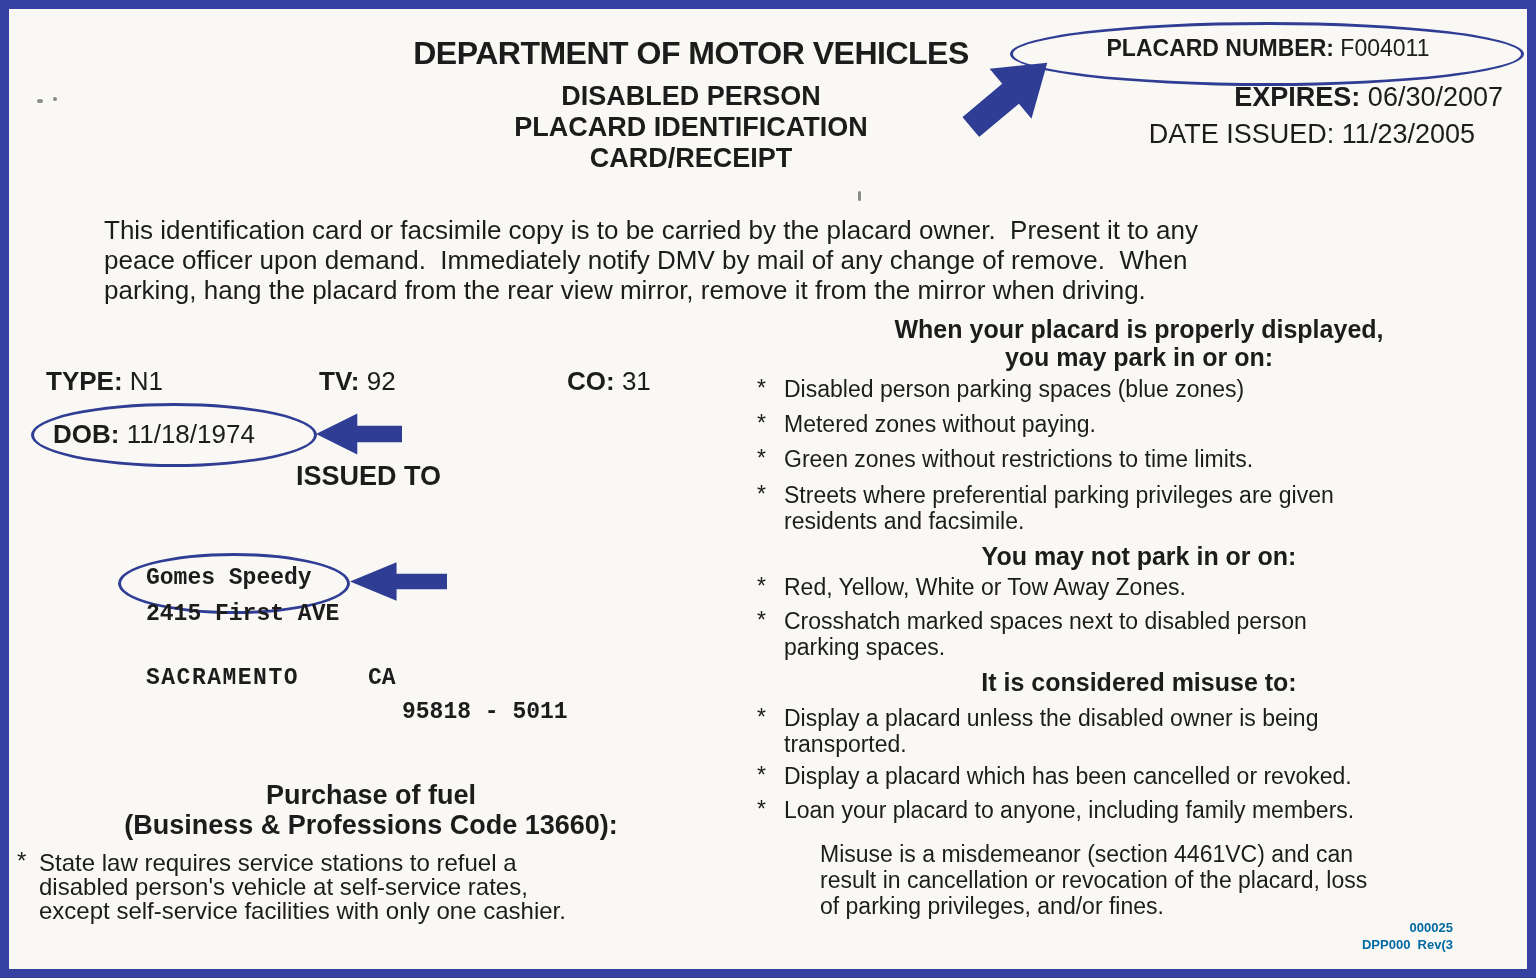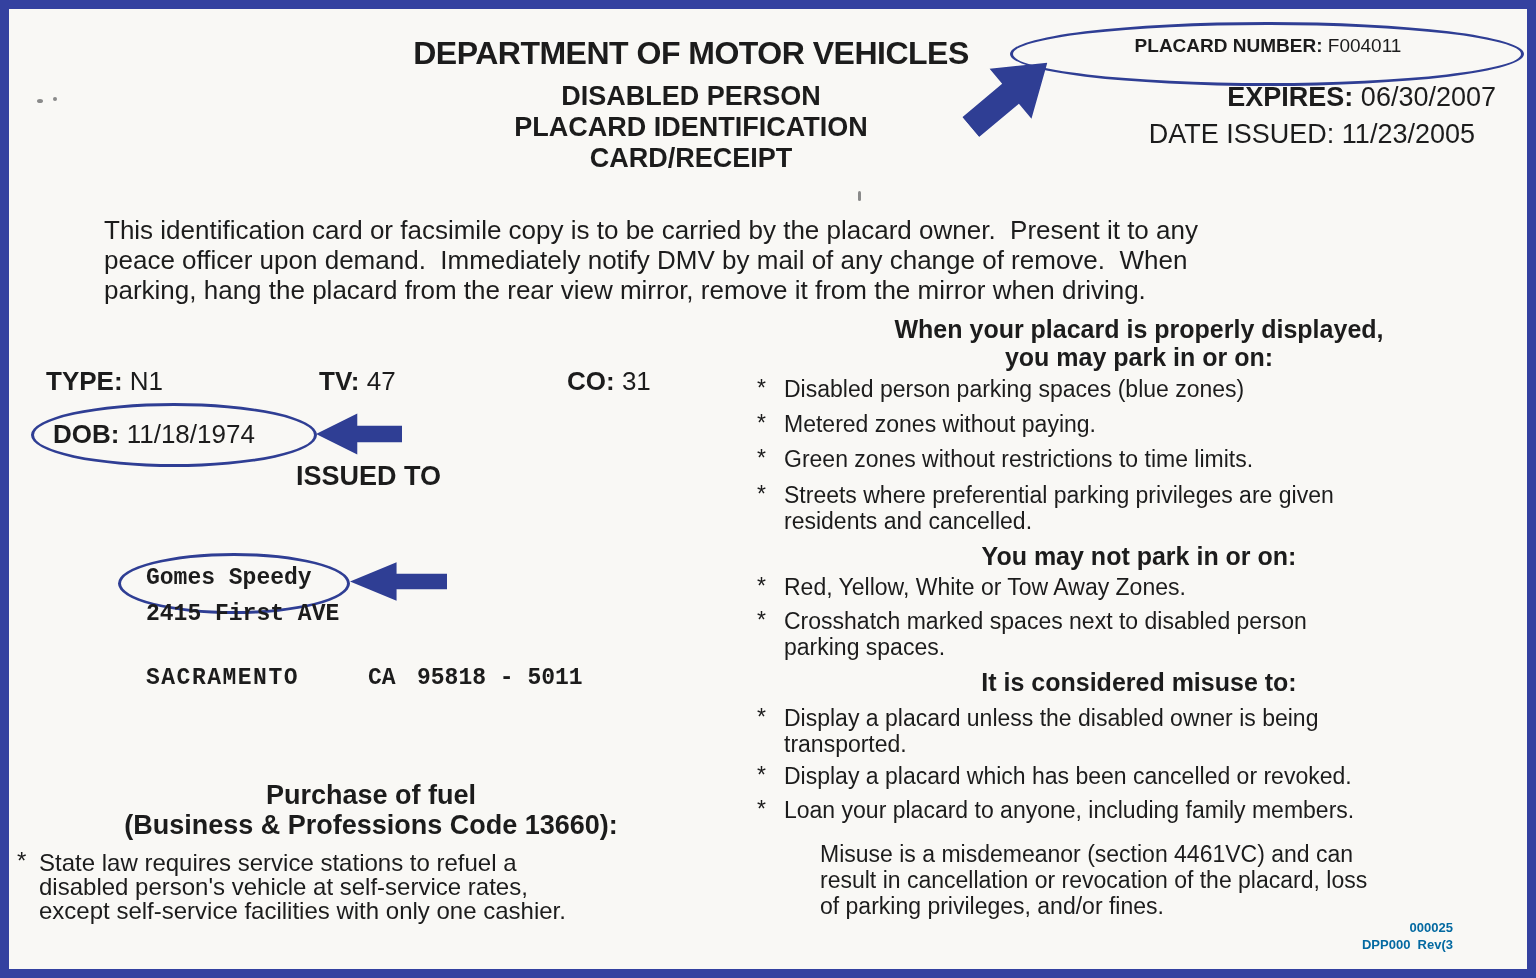--- a/index.html
+++ b/index.html
@@ -16,22 +16,22 @@
   }
   .abs{position:absolute;}
   .b{font-weight:700;}
   .line{white-space:pre;}
   .mono{font-family:"Liberation Mono", monospace; font-weight:700;}
   
   .agency{left:0; top:26px; width:1364px; text-align:center; font-size:32px; font-weight:700; letter-spacing:-0.5px;}
   .subtitle{left:0; top:72px; width:1364px; text-align:center; font-size:27px; font-weight:700; line-height:31px;}
   
   .ellipse{position:absolute; border:3px solid var(--accent); border-radius:50%; background:transparent;}
-  .placard-row{left:1003px; top:26px; width:512px; text-align:center; font-size:19px; white-space:pre;}
-  .expires-row{top:73px; right:31px; font-size:27px; white-space:pre;}
+  .placard-row{left:1003px; top:26px; width:512px; text-align:center; font-size:23px; white-space:pre;}
+  .expires-row{top:73px; right:24px; font-size:27px; white-space:pre;}
   .dateissued-row{top:110px; right:52px; font-size:27px; white-space:pre;}
   
   .arrow{position:absolute;}
   .arrow svg{display:block; width:100%; height:100%;}
   .arrow polygon{fill:var(--accent);}
   
   .intro{left:95px; top:206px; font-size:26px; line-height:30px;}
   
   .fieldrow{top:357px; font-size:26px; white-space:pre;}
   .dob{left:44px; top:410px; font-size:26px; white-space:pre;}
@@ -78,21 +78,21 @@
       </svg>
   </div>
 
   <div class="abs intro">
     <div class="line">This identification card or facsimile copy is to be carried by the placard owner.  Present it to any</div>
     <div class="line">peace officer upon demand.  Immediately notify DMV by mail of any change of remove.  When</div>
     <div class="line">parking, hang the placard from the rear view mirror, remove it from the mirror when driving.</div>
   </div>
 
   <div class="abs fieldrow" style="left:37px;"><span class="b">TYPE:</span><span> </span><span>N1</span></div>
-  <div class="abs fieldrow" style="left:310px;"><span class="b">TV:</span><span> </span><span>47</span></div>
+  <div class="abs fieldrow" style="left:310px;"><span class="b">TV:</span><span> </span><span>92</span></div>
   <div class="abs fieldrow" style="left:558px;"><span class="b">CO:</span><span> </span><span>31</span></div>
 
   <div class="ellipse" style="left:22px; top:394px; width:280px; height:58px;"></div>
   <div class="abs dob"><span class="b">DOB:</span><span> </span><span>11/18/1974</span></div>
   <div class="arrow" style="left:307px; top:401px; width:86px; height:48px; transform:scaleX(-1);">
     <svg viewBox="0 0 100 70" preserveAspectRatio="none">
         <polygon points="0,23 52,23 52,5 100,35 52,65 52,47 0,47"></polygon>
       </svg>
   </div>
 
@@ -102,21 +102,21 @@
   <div class="abs holder-name mono">Gomes Speedy</div>
   <div class="arrow" style="left:341px; top:550px; width:97px; height:45px; transform:scaleX(-1);">
     <svg viewBox="0 0 100 70" preserveAspectRatio="none">
         <polygon points="0,23 52,23 52,5 100,35 52,65 52,47 0,47"></polygon>
       </svg>
   </div>
   <div class="abs holder-street mono">2415 First AVE</div>
   <div class="abs holder-city">
     <span class="mono" style="left:0; letter-spacing:1.5px;">SACRAMENTO</span>
     <span class="mono" style="left:222px;">CA</span>
-    <span class="mono" style="left:271px;">95818 - 5011</span>
+    <span class="mono" style="left:256px;margin-top:34px;">95818 - 5011</span>
   </div>
 
   <div class="abs fuel-h1">Purchase of fuel</div>
   <div class="abs fuel-h2">(Business &amp; Professions Code 13660):</div>
   <div class="abs fuel-ast">*</div>
   <div class="abs fuel-text">
     <div class="line">State law requires service stations to refuel a</div>
     <div class="line">disabled person's vehicle at self-service rates,</div>
     <div class="line">except self-service facilities with only one cashier.</div>
   </div>
@@ -139,21 +139,21 @@
   <div class="bullet" style="top:437px;">
       <span class="ast">*</span>
       <div class="btext">
         <div class="line">Green zones without restrictions to time limits.</div>
       </div>
     </div>
   <div class="bullet" style="top:473px;">
       <span class="ast">*</span>
       <div class="btext">
         <div class="line">Streets where preferential parking privileges are given</div>
-        <div class="line">residents and cancelled.</div>
+        <div class="line">residents and facsimile.</div>
       </div>
     </div>
 
   <div class="abs rhead" style="top:533px;">You may not park in or on:</div>
   <div class="bullet" style="top:565px;">
       <span class="ast">*</span>
       <div class="btext">
         <div class="line">Red, Yellow, White or Tow Away Zones.</div>
       </div>
     </div>

